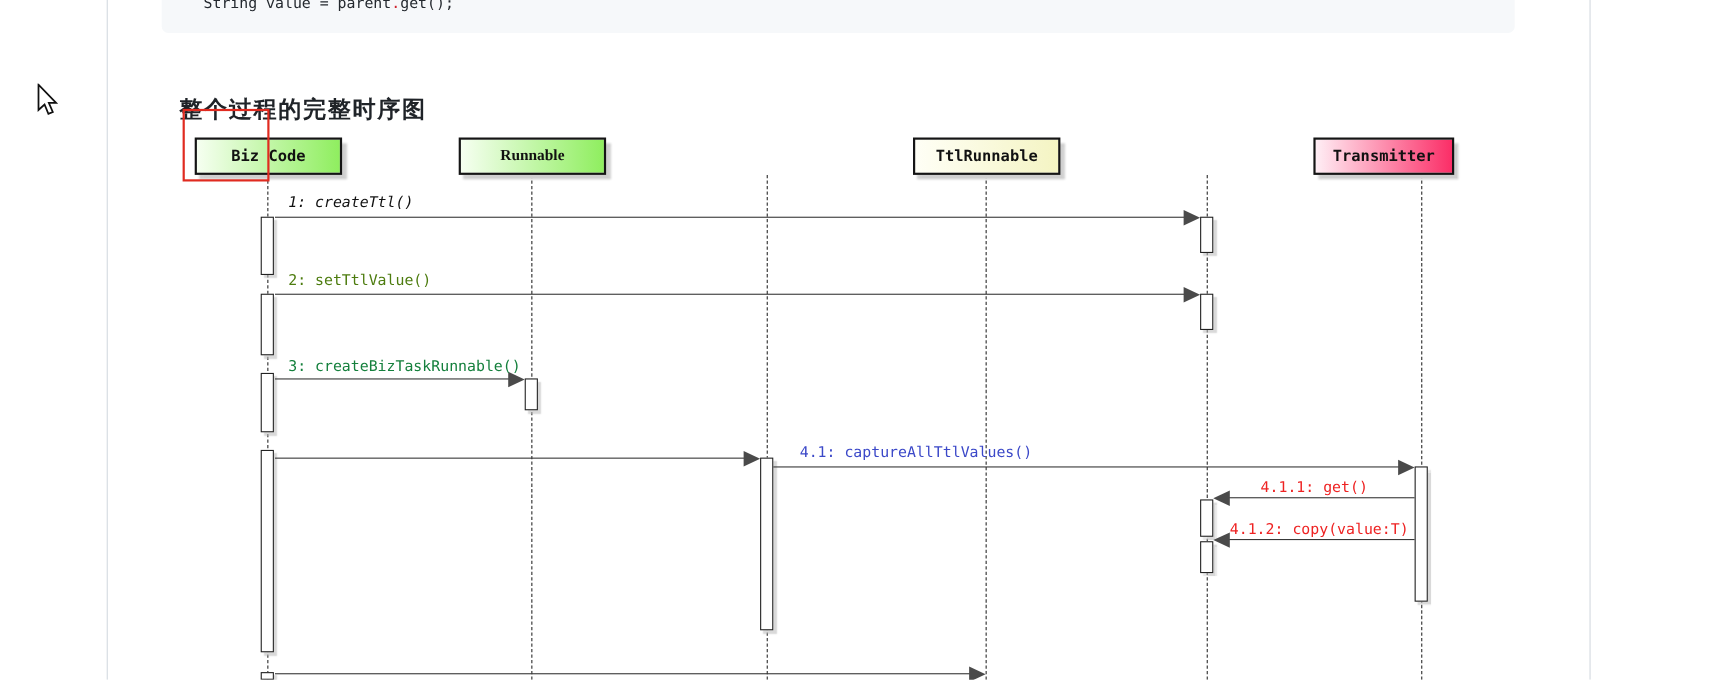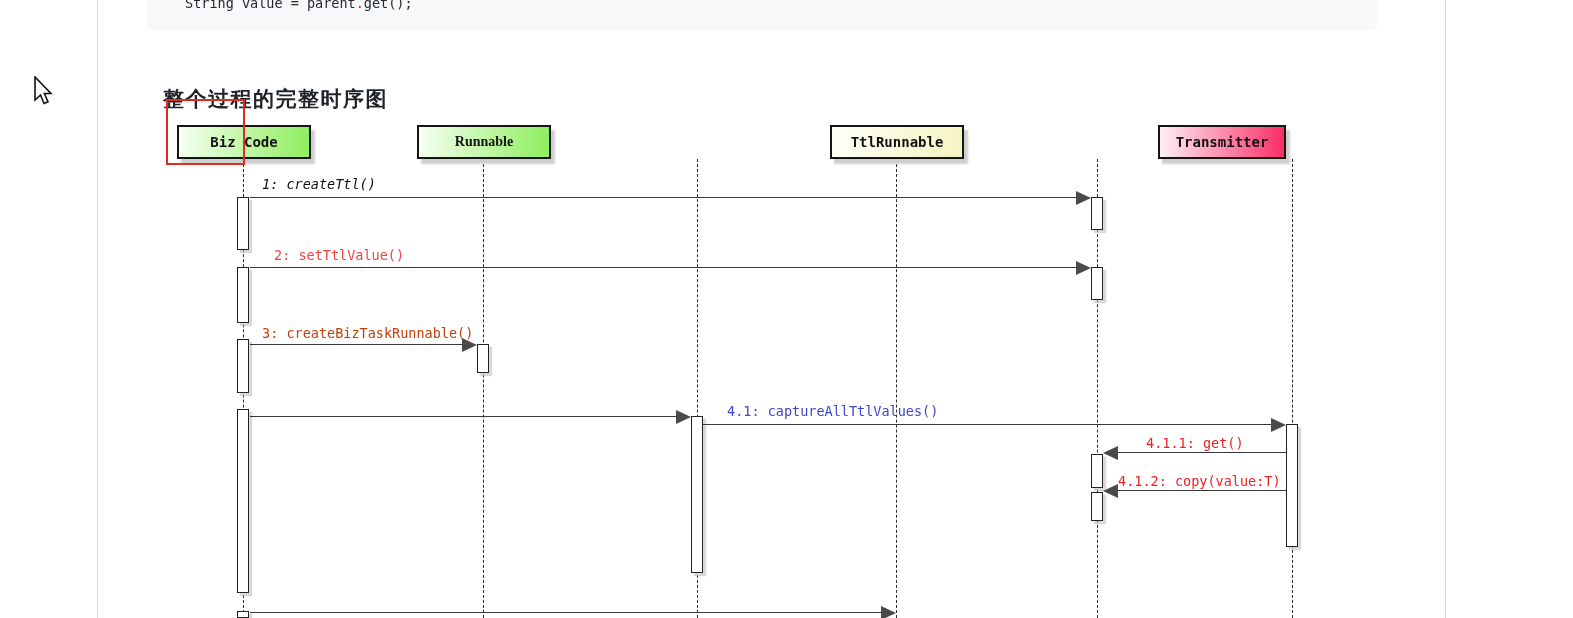--- a/index.html
+++ b/index.html
@@ -36,21 +36,21 @@
   .ll3{left:896px;} .ll4{left:1097px;} .ll5{left:1292px;}
 
   .pbox{
     position:absolute;top:125px;height:34px;box-sizing:border-box;
     border:2.5px solid #151515;box-shadow:4px 5px 2px #cfcfcf;
     display:flex;align-items:center;justify-content:center;
     font:bold 14px "DejaVu Sans Mono",monospace;color:#111;white-space:nowrap;
   }
   .p0{left:177px;width:134px;} .p1{left:417px;width:134px;}
   .p2{left:631px;width:134px;} .p3{left:830px;width:134px;}
-  .p4{left:981px;width:235px;} .p5{left:1158px;width:128px;}
+  .p4{left:981px;width:235px;} .p5{left:1194px;width:128px;}
 
   .hlrect{position:absolute;left:166px;top:99px;width:79px;height:66px;border:2px solid #e02b20;box-sizing:border-box;}
 
   .act{
     position:absolute;width:12px;background:#ffffff;border:1.6px solid #222;
     box-sizing:border-box;box-shadow:3px 3px 1px rgba(185,185,185,.55);
   }
   .a-biz1{left:237px;top:197px;height:53px;}
   .a-biz2{left:237px;top:267px;height:56px;}
   .a-biz3{left:237px;top:339px;height:54px;}
@@ -113,25 +113,25 @@
   <div class="act a-trx1"></div>
   <div class="act a-ttl3"></div>
   <div class="act a-ttl4"></div>
 
   <div class="mline" style="left:250px;top:197px;width:828px;"></div>
   <div class="mhead-r" style="left:1076px;top:197.8px;"></div>
   <div class="mlabel" style="left: 262px; top: 176px; color: rgb(17, 17, 17); font-style: italic;">1: createTtl()</div>
 
   <div class="mline" style="left:250px;top:267px;width:828px;"></div>
   <div class="mhead-r" style="left:1076px;top:267.8px;"></div>
-  <div class="mlabel" style="left: 262px; top: 247px; color: #ef4444; margin-left: 12px;">2: setTtlValue()</div>
+  <div class="mlabel" style="left: 262px; top: 247px; color: #4d7c0f;">2: setTtlValue()</div>
 
   <div class="mline" style="left:250px;top:344px;width:214px;"></div>
   <div class="mhead-r" style="left:462px;top:344.8px;"></div>
-  <div class="mlabel" style="left: 262px; top: 325px; color: #c2410c;">3: createBizTaskRunnable()</div>
+  <div class="mlabel" style="left: 262px; top: 325px; color: #15803d;">3: createBizTaskRunnable()</div>
 
   <div class="mline" style="left:250px;top:416px;width:428px;"></div>
   <div class="mhead-r" style="left:676px;top:416.8px;"></div>
 
   <div class="mline" style="left:703px;top:424px;width:570px;"></div>
   <div class="mhead-r" style="left:1271px;top:424.8px;"></div>
   <div class="mlabel" style="left: 711px; top: 403px; color: rgb(59, 72, 200); margin-left: 16px;">4.1: captureAllTtlValues()</div>
 
   <div class="mline" style="left:1117px;top:452px;width:169px;"></div>
   <div class="mhead-l" style="left:1103px;top:452.8px;"></div>

